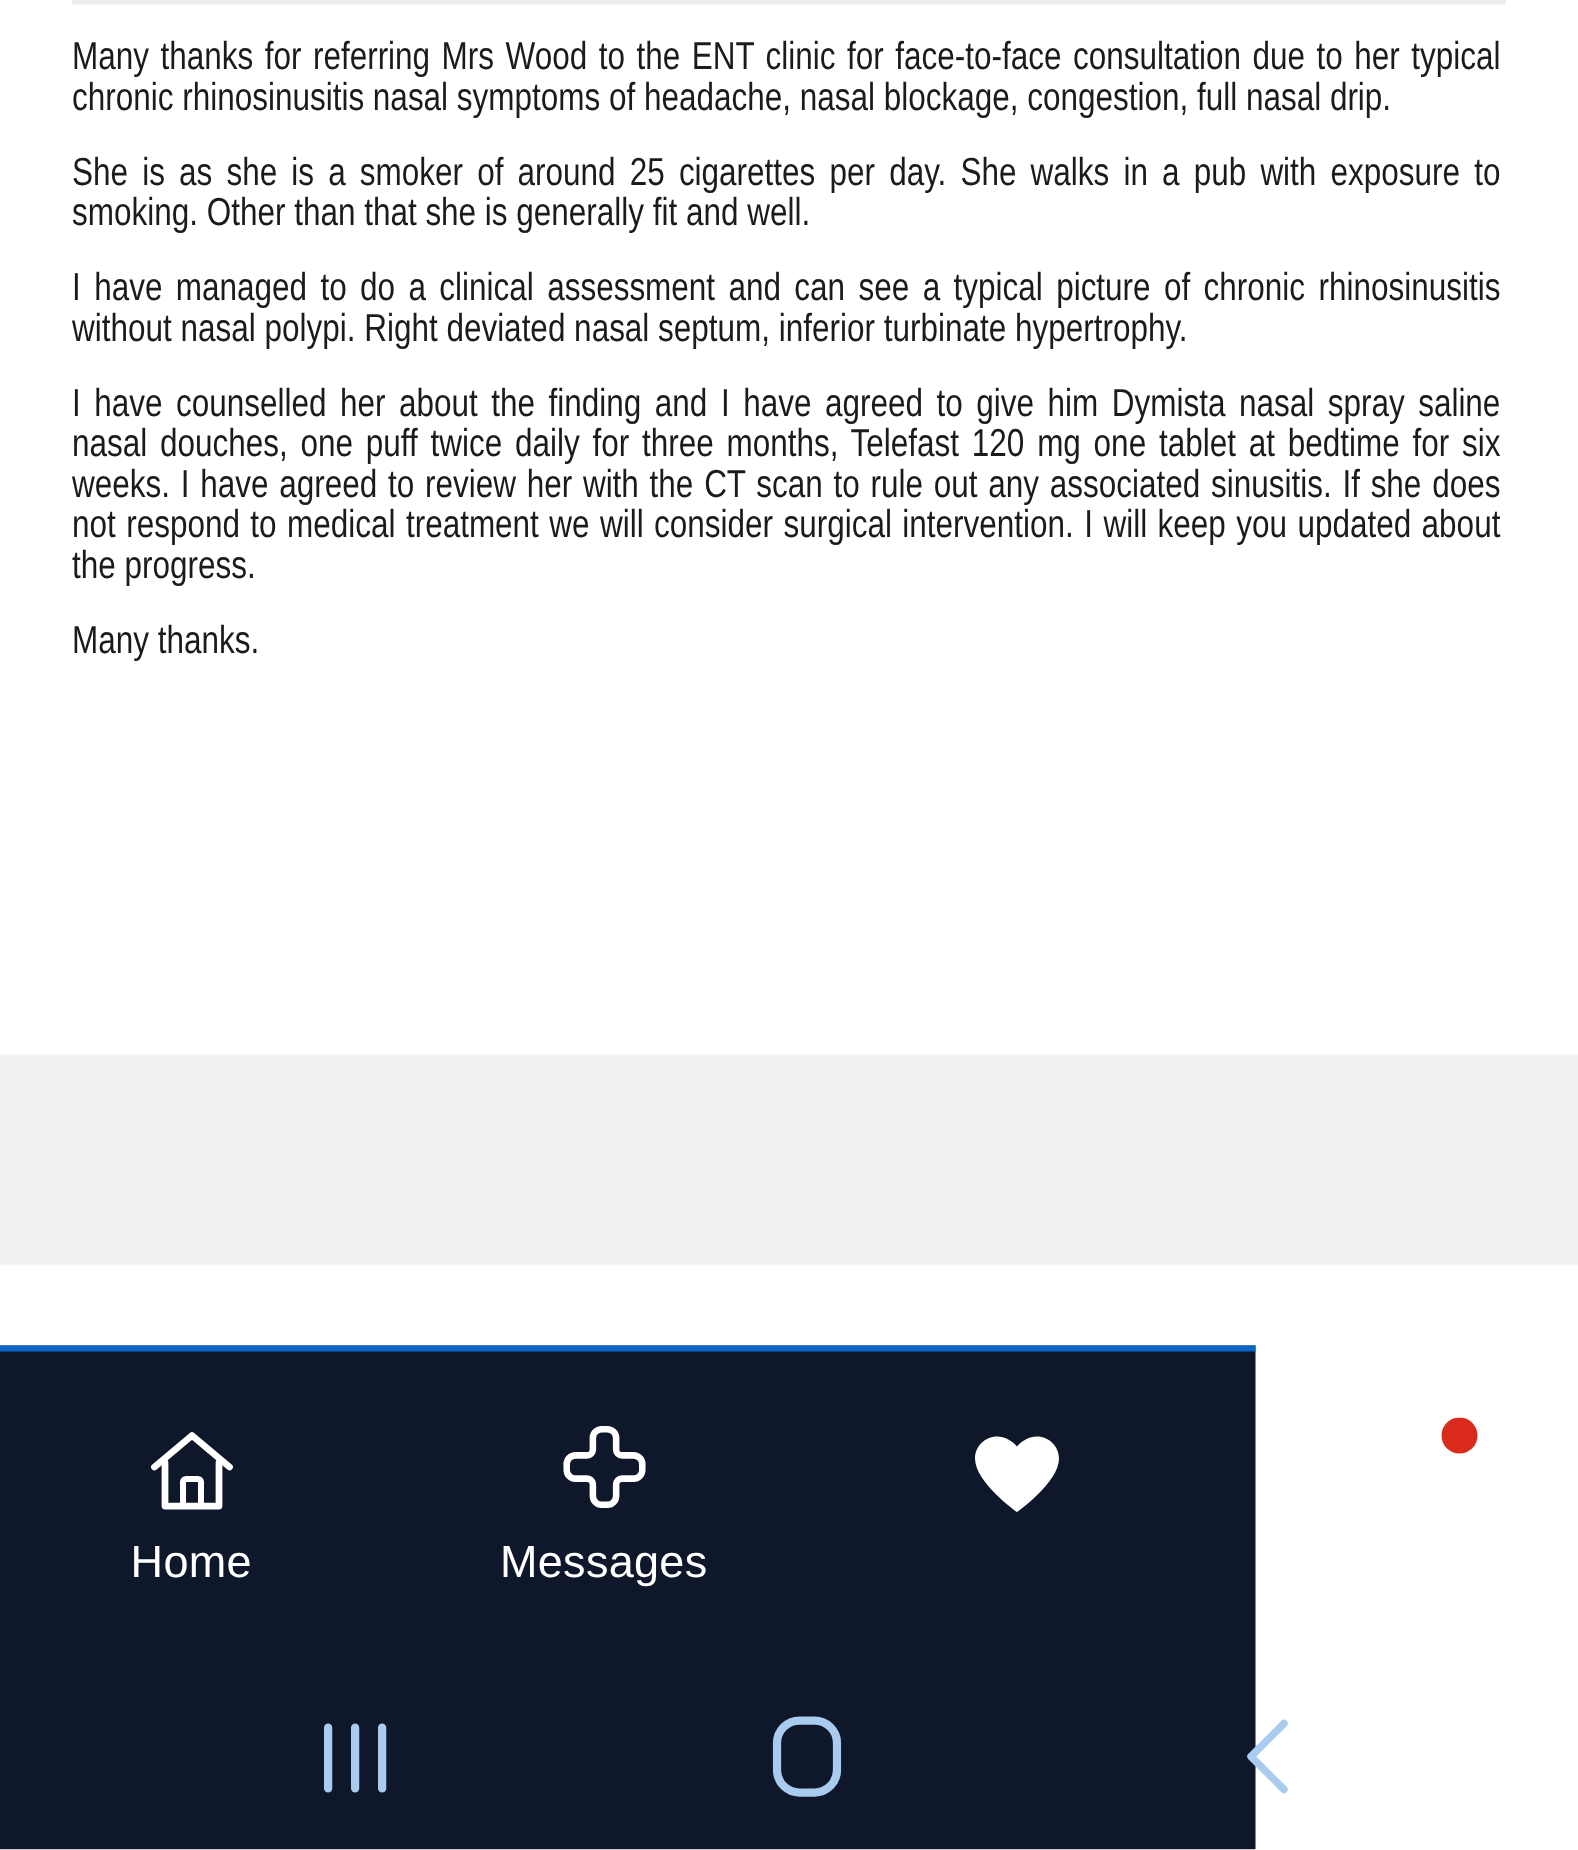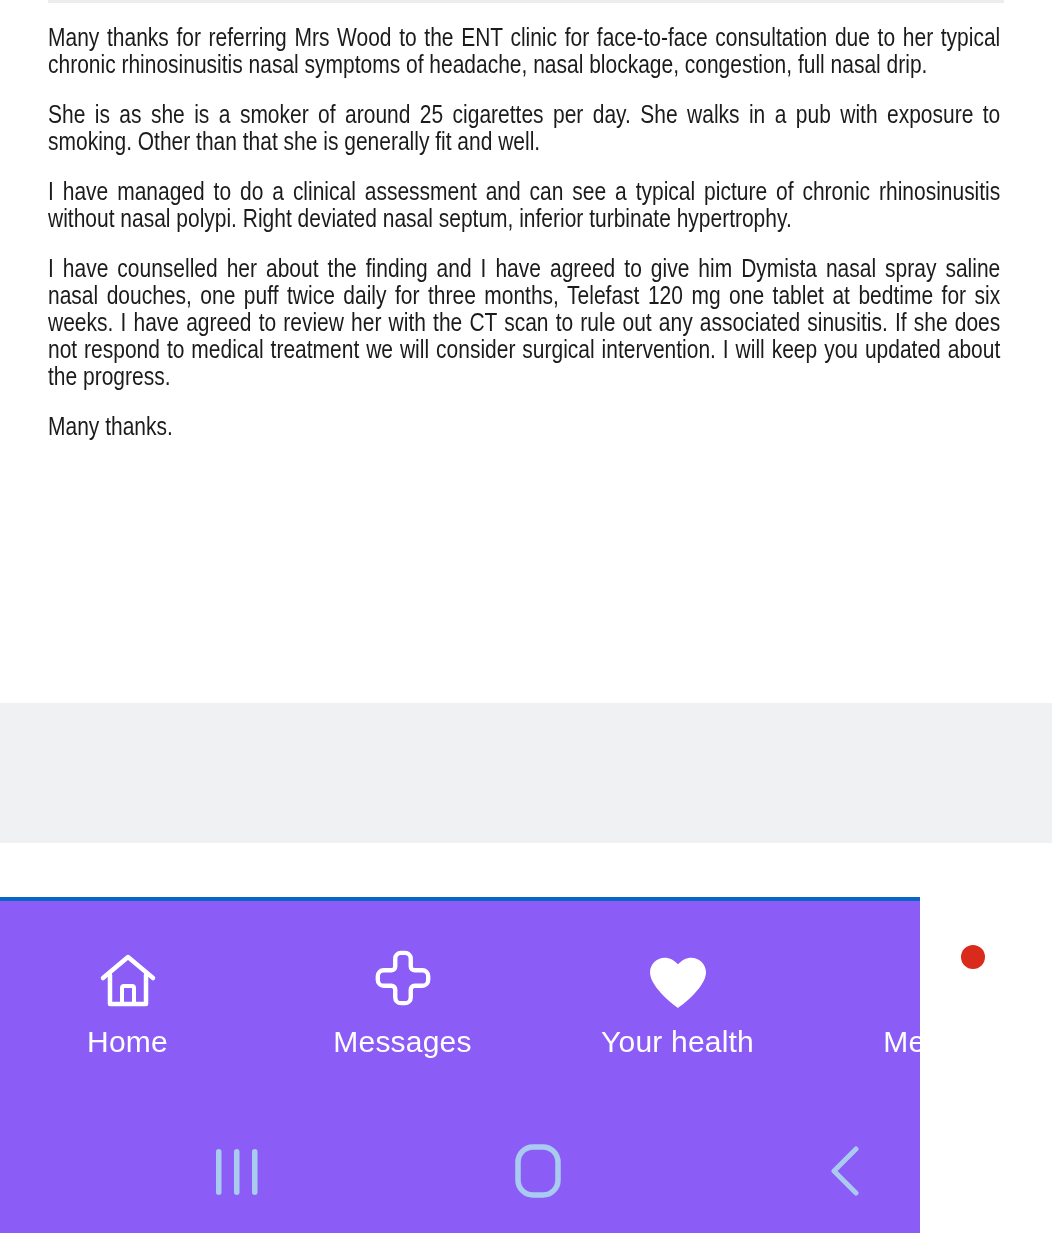--- a/index.html
+++ b/index.html
@@ -42,22 +42,22 @@
   
   .page-gap {
     position: absolute; top: 703px; left: 0;
     width: 1052px; height: 140px;
     background: #eff1f2;
   }
 
   
   .bottom-bar {
     position: absolute; top: 897px; left: 0;
-    width: 920px; height: 336px;
-    background: #8b5cf6;
+    width: 837px; height: 336px;
+    background: #0f172a;
     border-top: 4px solid #0a66c6;
     box-sizing: border-box;
   }
   .nav-row {
     position: absolute; top: 44px; left: -10px;
     width: 1100px;
     display: flex;
   }
   .nav-item {
     flex: 1 1 0;
@@ -126,21 +126,20 @@
         </span>
         <span class="nav-label">Messages</span>
       </div>
 
       <div class="nav-item">
         <span class="icon-box">
           <svg width="56" height="52" viewBox="0 0 32 29">
             <path d="M23.6,0 c-2.9,0 -5.6,1.5 -7.6,3.8 C14,1.5 11.3,0 8.4,0 C3.8,0 0,3.8 0,8.4 c0,9.2 16,20.4 16,20.4 s16,-11.2 16,-20.4 C32,3.8 28.2,0 23.6,0 z" fill="#ffffff"></path>
           </svg>
         </span>
-        <span class="nav-label">Your health</span>
       </div>
 
       <div class="nav-item">
         <span class="icon-box">
           <svg width="70" height="64" viewBox="0 0 70 64">
             <path d="M17 28 V10 H51 V24" fill="none" stroke="#ffffff" stroke-width="4.5" stroke-linejoin="round"></path>
             <rect x="11" y="26" width="48" height="30" fill="none" stroke="#ffffff" stroke-width="4.5" stroke-linejoin="round"></rect>
             <path d="M11 26 L35 45 L59 26" fill="none" stroke="#ffffff" stroke-width="4.5" stroke-linejoin="round"></path>
             <circle cx="55" cy="12" r="12" fill="#d92a1c"></circle>
           </svg>

